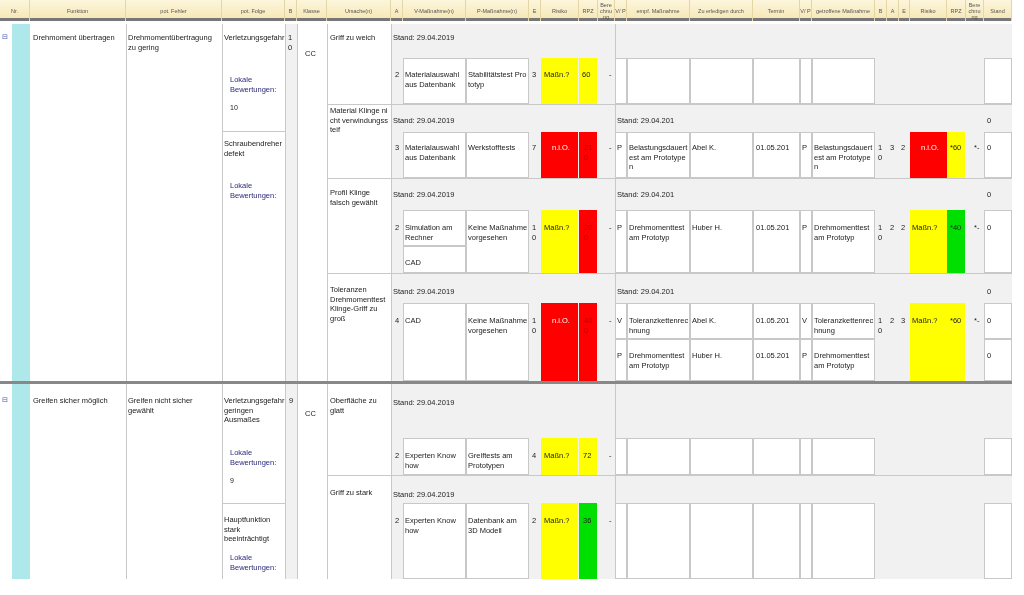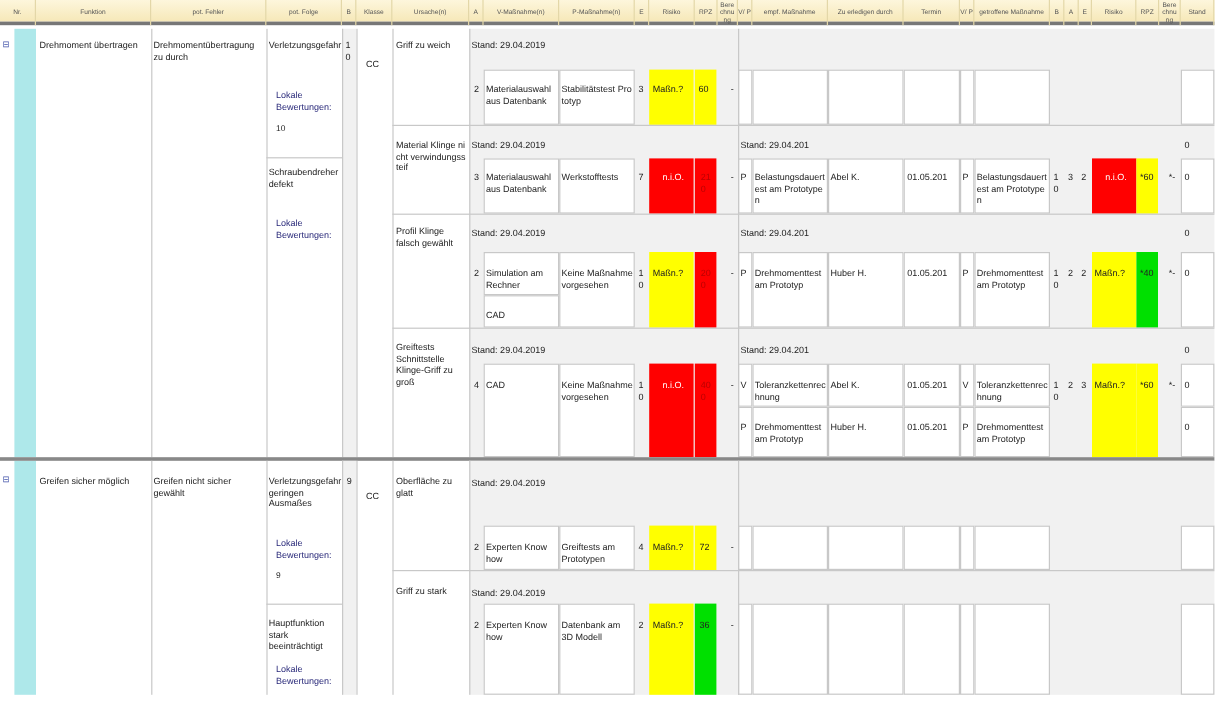--- a/index.html
+++ b/index.html
@@ -50,21 +50,21 @@
   <div class="hc" style="left:947px;width:19px">RPZ</div>
   <div class="hc" style="left:966px;width:18px">Bere chnu ng</div>
   <div class="hc" style="left:984px;width:28px">Stand</div>
 </div>
 
 <div class="teal" style="top:24px;height:357px"></div>
 <div class="teal" style="top:384px;height:195px"></div>
 
 <div class="expand" style="top:33px">⊟</div>
 <div class="txt" style="left:33px;top:33px;width:90px">Drehmoment übertragen</div>
-<div class="txt" style="left:128px;top:33px;width:92px">Drehmomentübertragung zu durch</div>
+<div class="txt" style="left:128px;top:33px;width:92px">Drehmomentübertragung zu gering</div>
 <div class="txt" style="left:224px;top:33px;width:44px">Verletzungsgefahr</div>
 <div class="txt blue" style="left:230px;top:75px;width:54px">Lokale Bewertungen:</div>
 <div class="txt" style="left:230px;top:103px;font-size:7px">10</div>
 <div class="hline" style="left:222px;top:131px;width:63px"></div>
 <div class="txt" style="left:224px;top:139px;width:60px">Schraubendreher defekt</div>
 <div class="txt blue" style="left:230px;top:181px;width:54px">Lokale Bewertungen:</div>
 <div class="gray-bg" style="left:285px;top:24px;width:12px;height:357px"></div>
 <div class="txt" style="left:288px;top:33px;width:8px;word-break:break-all">10</div>
 <div class="txt" style="left:305px;top:49px">CC</div>
 
@@ -85,21 +85,21 @@
 <div class="txt" style="left:609px;top:70px">-</div>
 <div class="box" style="left:615px;top:58px;width:12px;height:46px"></div>
 <div class="box" style="left:627px;top:58px;width:63px;height:46px"></div>
 <div class="box" style="left:690px;top:58px;width:63px;height:46px"></div>
 <div class="box" style="left:753px;top:58px;width:47px;height:46px"></div>
 <div class="box" style="left:800px;top:58px;width:12px;height:46px"></div>
 <div class="box" style="left:812px;top:58px;width:63px;height:46px"></div>
 <div class="box" style="left:984px;top:58px;width:28px;height:46px"></div>
 <div class="hline" style="left:327px;top:104px;width:685px"></div>
 
-<div class="txt" style="left:330px;top:116px;width:60px;word-break:break-all">Material Klinge nicht verwindungssteif</div>
+<div class="txt" style="left:330px;top:106px;width:60px;word-break:break-all">Material Klinge nicht verwindungssteif</div>
 <div class="txt" style="left:393px;top:116px">Stand: 29.04.2019</div>
 <div class="txt" style="left:617px;top:116px">Stand: 29.04.201</div>
 <div class="txt" style="left:987px;top:116px">0</div>
 <div class="txt" style="left:395px;top:143px">3</div>
 <div class="box" style="left:403px;top:132px;width:63px;height:46px"></div>
 <div class="txt" style="left:405px;top:143px;width:60px;word-break:break-all">Materialauswahl aus Datenbank</div>
 <div class="box" style="left:466px;top:132px;width:63px;height:46px"></div>
 <div class="txt" style="left:468px;top:143px;width:60px;word-break:break-all">Werkstofftests</div>
 <div class="txt" style="left:532px;top:143px">7</div>
 <div class="red" style="left:541px;top:132px;width:37px;height:46px"></div>
@@ -165,21 +165,21 @@
 <div class="txt" style="left:901px;top:223px">2</div>
 <div class="yellow" style="left:910px;top:210px;width:37px;height:63px"></div>
 <div class="txt" style="left:912px;top:223px">Maßn.?</div>
 <div class="green" style="left:947px;top:210px;width:18px;height:63px"></div>
 <div class="txt" style="left:950px;top:223px">*40</div>
 <div class="txt" style="left:974px;top:223px">*-</div>
 <div class="box" style="left:984px;top:210px;width:28px;height:63px"></div>
 <div class="txt" style="left:987px;top:223px">0</div>
 <div class="hline" style="left:327px;top:273px;width:685px"></div>
 
-<div class="txt" style="left:330px;top:285px;width:62px">Greiftests Schnittstelle Klinge-Griff zu groß</div>
+<div class="txt" style="left:330px;top:285px;width:62px">Toleranzen Drehmomenttest Klinge-Griff zu groß</div>
 <div class="txt" style="left:393px;top:287px">Stand: 29.04.2019</div>
 <div class="txt" style="left:617px;top:287px">Stand: 29.04.201</div>
 <div class="txt" style="left:987px;top:287px">0</div>
 <div class="txt" style="left:395px;top:316px">4</div>
 <div class="box" style="left:403px;top:303px;width:63px;height:78px"></div>
 <div class="txt" style="left:405px;top:316px">CAD</div>
 <div class="box" style="left:466px;top:303px;width:63px;height:78px"></div>
 <div class="txt" style="left:468px;top:316px;width:60px">Keine Maßnahme vorgesehen</div>
 <div class="txt" style="left:532px;top:316px;width:7px;word-break:break-all">10</div>
 <div class="red" style="left:541px;top:303px;width:37px;height:78px"></div>

